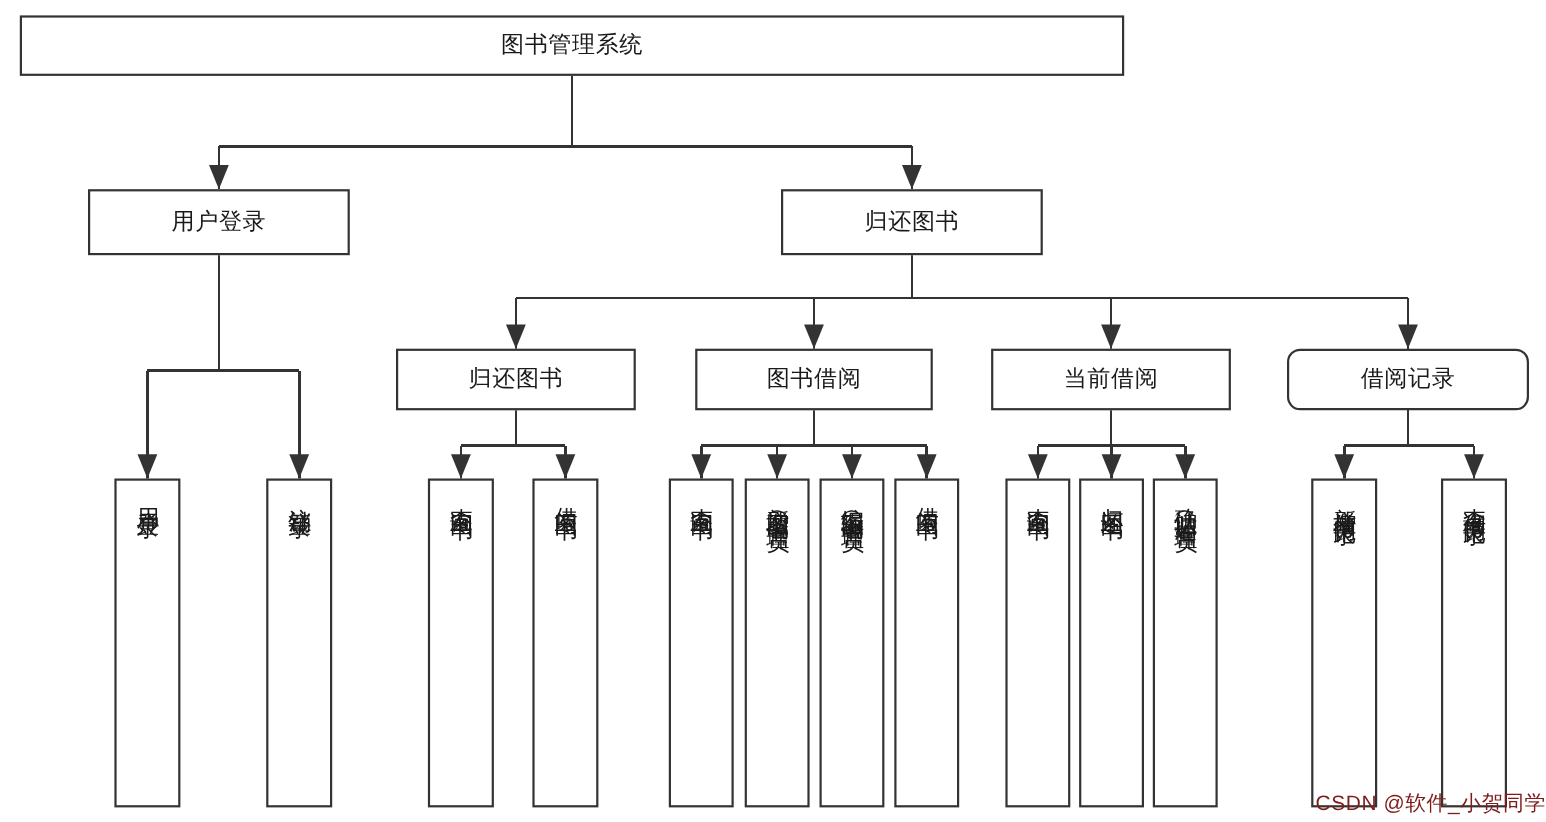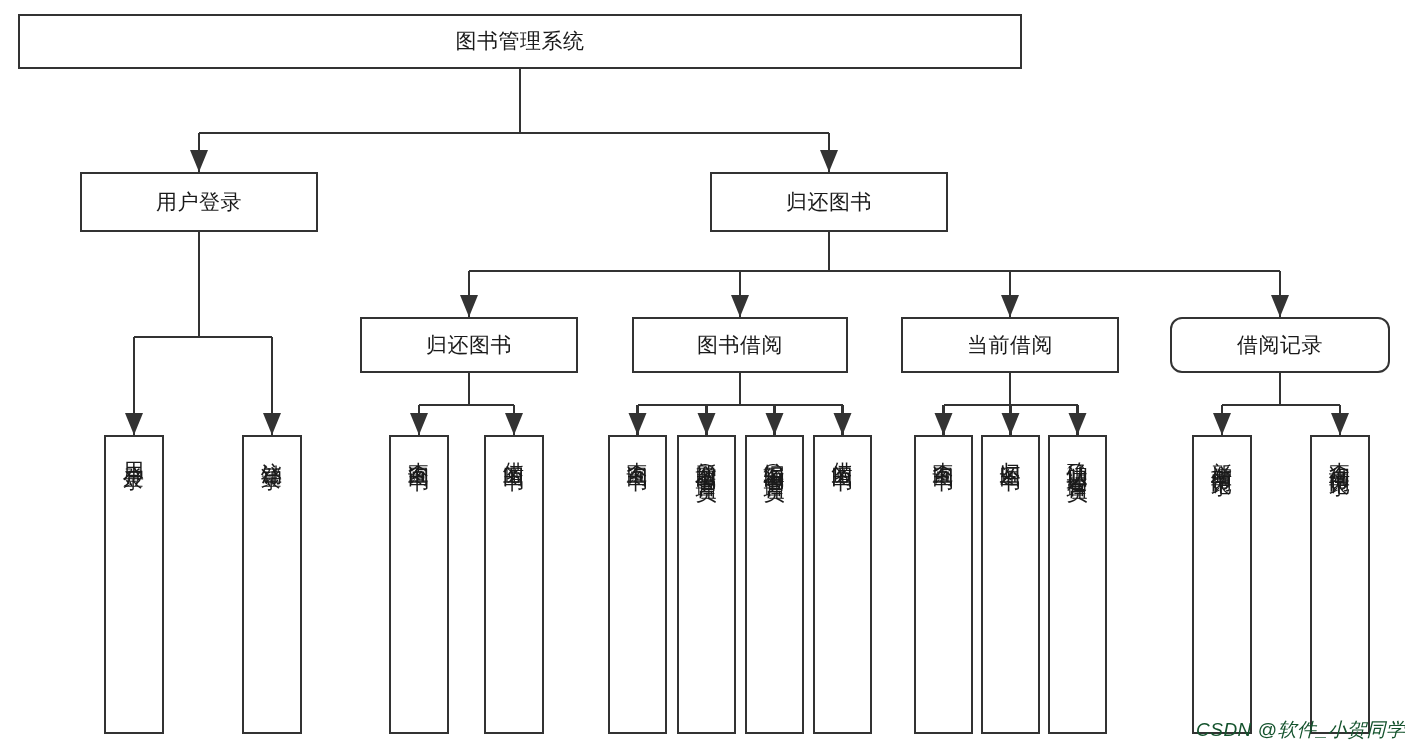--- a/index.html
+++ b/index.html
@@ -53,24 +53,23 @@
   .node.vertical .node-label {
     writing-mode: vertical-rl;
     text-orientation: upright;
     font-size: 21px;
     letter-spacing: 3px;
     line-height: 1;
   }
   .watermark {
     position: absolute;
     font-size: 19px;
-    color: #14532d;
+    color: #7f1d1d;
     white-space: nowrap;
     letter-spacing: 0.5px;
-    font-style: italic;
   }
 </style>
 </head>
 <body>
 
 <div id="diagram-root">
 
   <svg id="edge-layer" viewBox="0 0 1405 747" width="1405" height="747" xmlns="http://www.w3.org/2000/svg">
       <line x1="520" y1="69" x2="520" y2="133" stroke="#333333" stroke-width="2.4" shape-rendering="crispEdges"></line>
       <line x1="199" y1="133" x2="829" y2="133" stroke="#333333" stroke-width="2.4" shape-rendering="crispEdges"></line>

